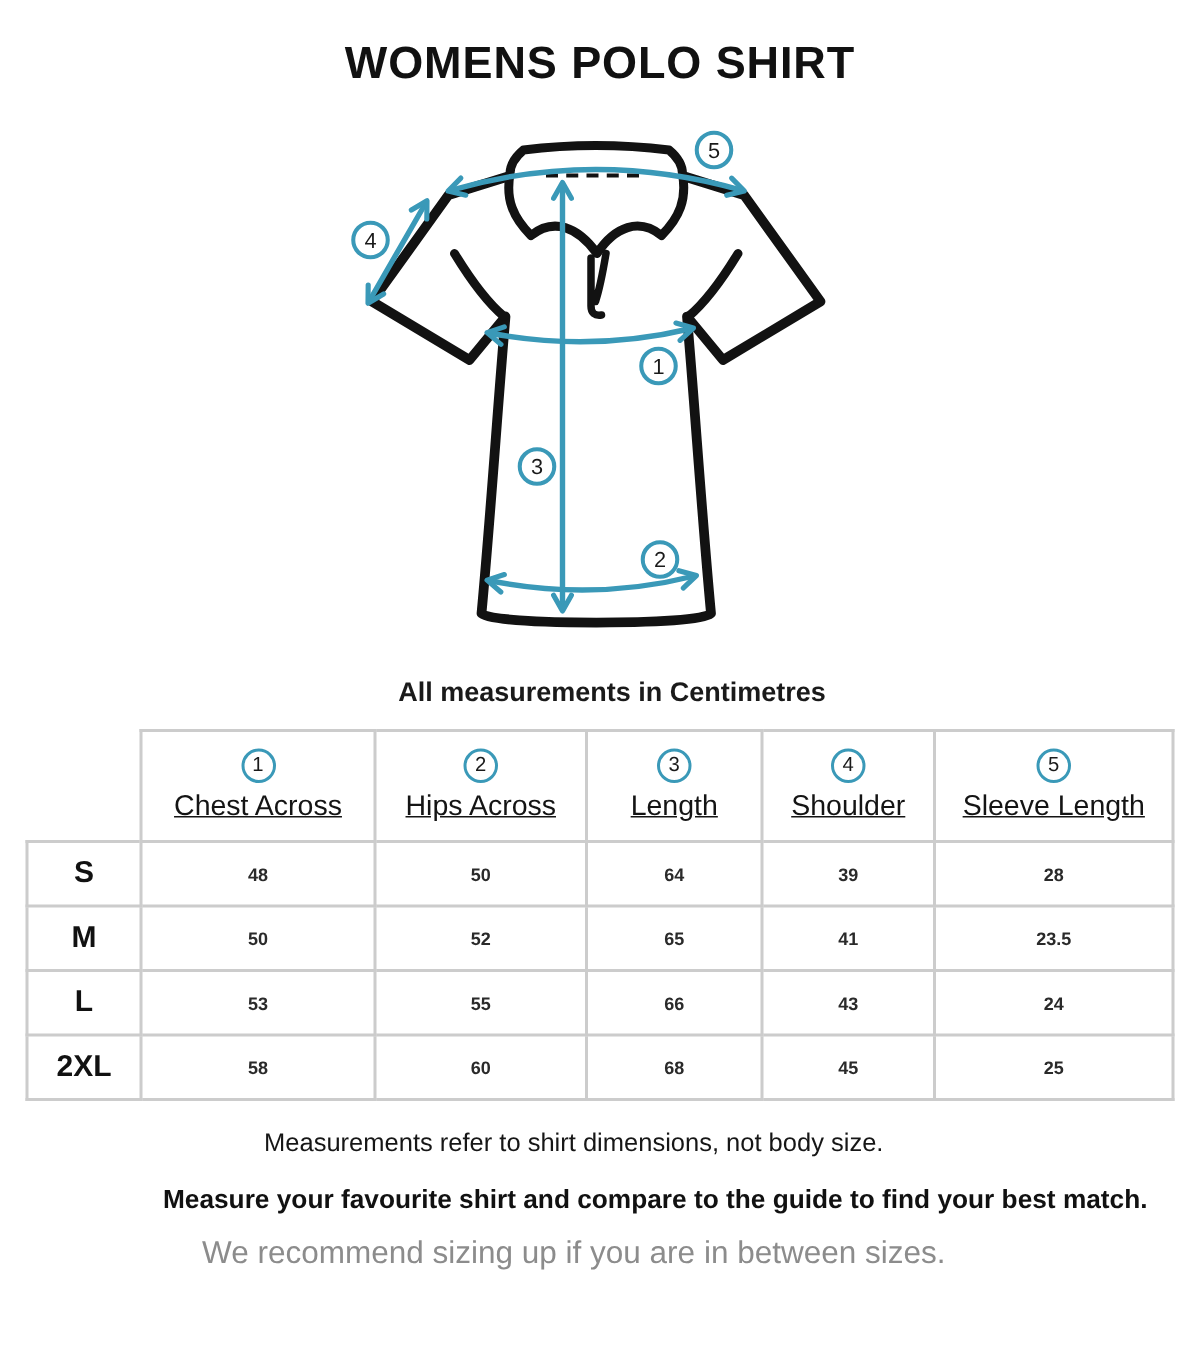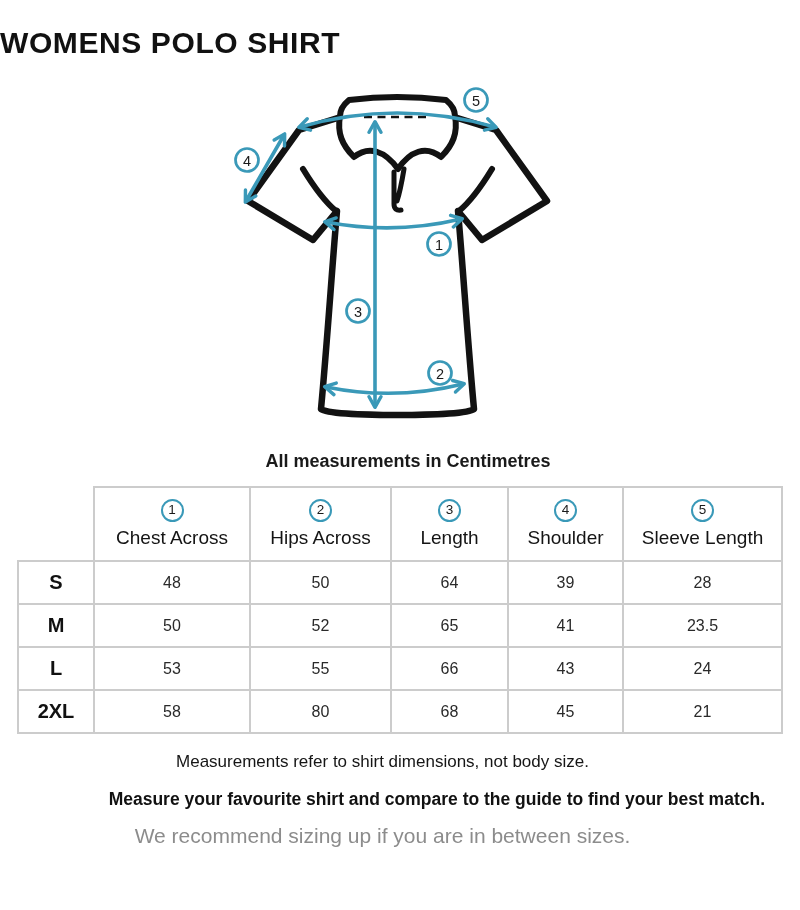--- a/index.html
+++ b/index.html
@@ -3,20 +3,21 @@
 <meta charset="utf-8">
 <style>
   html,body{margin:0;padding:0;background:#ffffff;}
   body{
     width:800px;height:910px;overflow:hidden;
     font-family:"Liberation Sans","DejaVu Sans",sans-serif;
     color:#141414;
   }
   .page-title{
     margin:26px 0 0 0;
+    text-align:center;
     font-size:30px;line-height:34px;
     font-weight:700;letter-spacing:.6px;
     color:#111;
   }
   .diagram-wrap{width:360px;margin:23px auto 0 auto;}
   .diagram-wrap svg{display:block;}
   .unit-note{
     margin:6px 0 0 16px;text-align:center;
     font-size:18px;line-height:24px;font-weight:700;color:#1a1a1a;
   }
@@ -26,29 +27,29 @@
     table-layout:fixed;
   }
   .size-table th,.size-table td{
     border:2px solid #cccccc;
     text-align:center;vertical-align:middle;
     padding:0;background:#fff;
   }
   .size-table th.corner{border:none;background:transparent;}
   .size-table thead th{height:72px;font-weight:400;}
   .size-table tbody td,.size-table tbody th{height:41px;}
-  .col-head-label{font-size:19px;color:#141414;margin-top:5px;}
+  .col-head-label{font-size:19px;color:#141414;margin-top:5px;text-decoration:underline;}
   .num-badge{
     display:inline-block;box-sizing:border-box;
     width:23px;height:23px;border:2.5px solid #3a99b8;border-radius:50%;
     font-size:13.5px;line-height:18px;font-weight:500;color:#1a1a1a;
     text-align:center;
   }
   .size-label{font-size:20px;font-weight:700;color:#111;}
-  .cell-value{font-size:16px;font-weight:400;color:#2a2a2a;}
+  .cell-value{font-size:12px;font-weight:700;color:#2a2a2a;}
   .footer-note{width:765px;text-align:center;margin:0;}
   .note-1{margin-top:17px;font-size:17px;line-height:22px;color:#161616;}
   .note-2{margin-top:15px;font-size:17.5px;line-height:22px;font-weight:700;color:#111;text-align:right;}
   .note-3{margin-top:15px;font-size:21px;line-height:22px;color:#8c8c8c;}
 </style>
 </head>
 <body>
 
 <h1 class="page-title">WOMENS POLO SHIRT</h1>
 
@@ -152,23 +153,23 @@
         <th class="size-label">L</th>
         <td class="cell-value">53</td>
         <td class="cell-value">55</td>
         <td class="cell-value">66</td>
         <td class="cell-value">43</td>
         <td class="cell-value">24</td>
       </tr>
       <tr>
         <th class="size-label">2XL</th>
         <td class="cell-value">58</td>
-        <td class="cell-value">80</td>
+        <td class="cell-value">60</td>
         <td class="cell-value">68</td>
         <td class="cell-value">45</td>
-        <td class="cell-value">21</td>
+        <td class="cell-value">25</td>
       </tr>
     </tbody>
 </table>
 
 <p class="footer-note note-1">Measurements refer to shirt dimensions, not body size.</p>
 <p class="footer-note note-2">Measure your favourite shirt and compare to the guide to find your best match.</p>
 <p class="footer-note note-3">We recommend sizing up if you are in between sizes.</p>
 
 </body></html>

